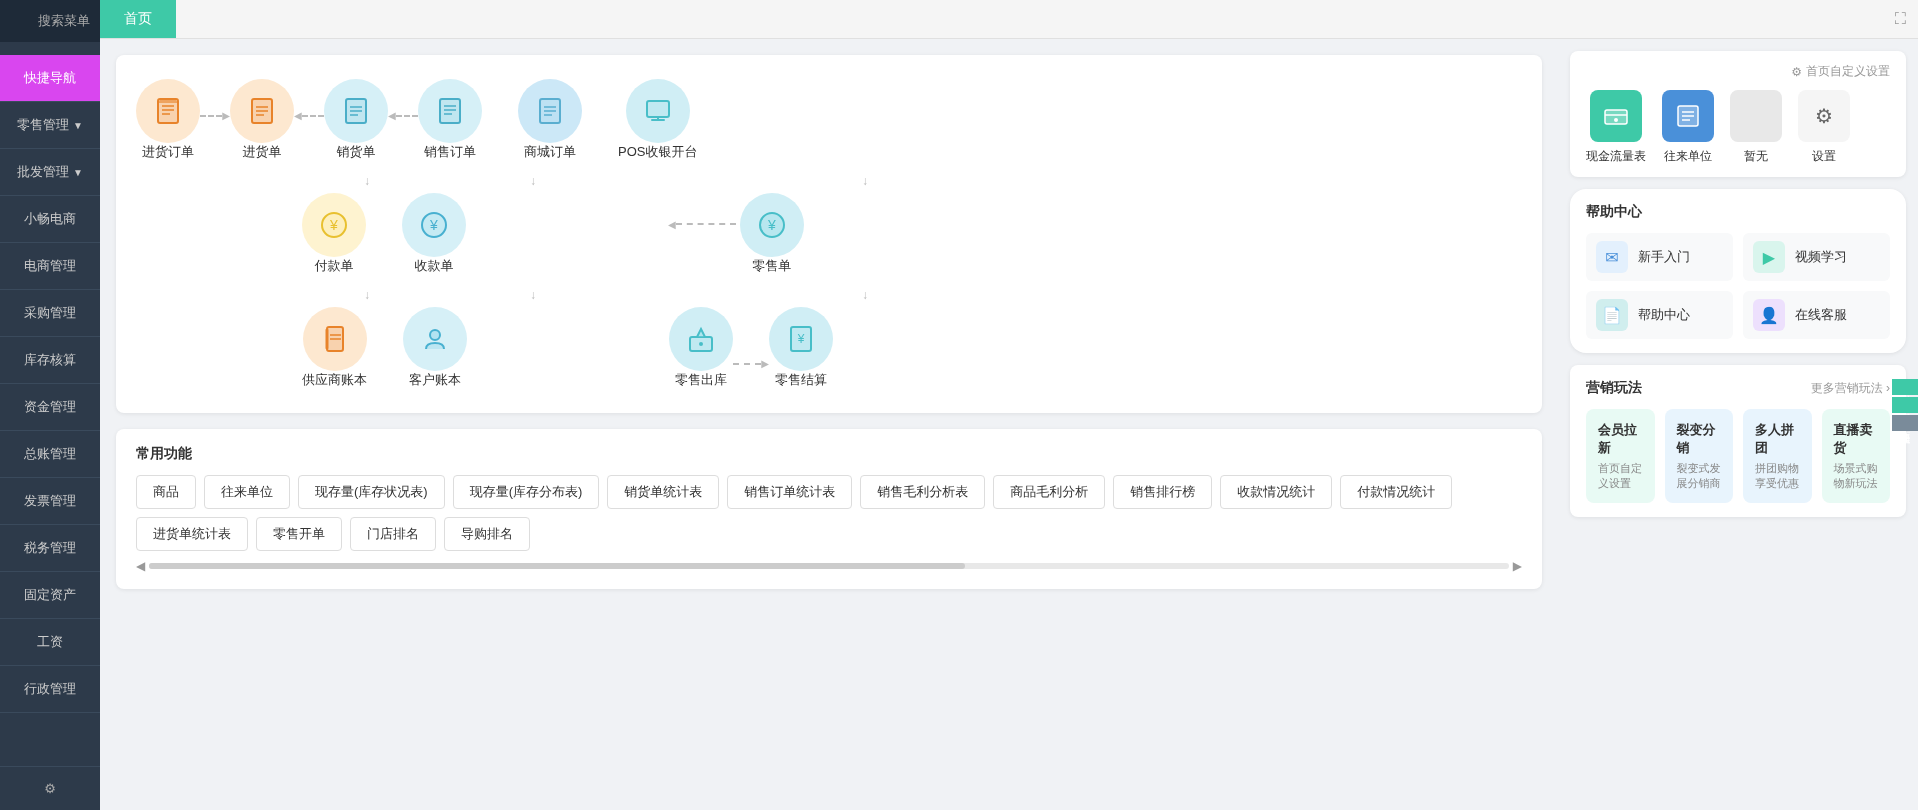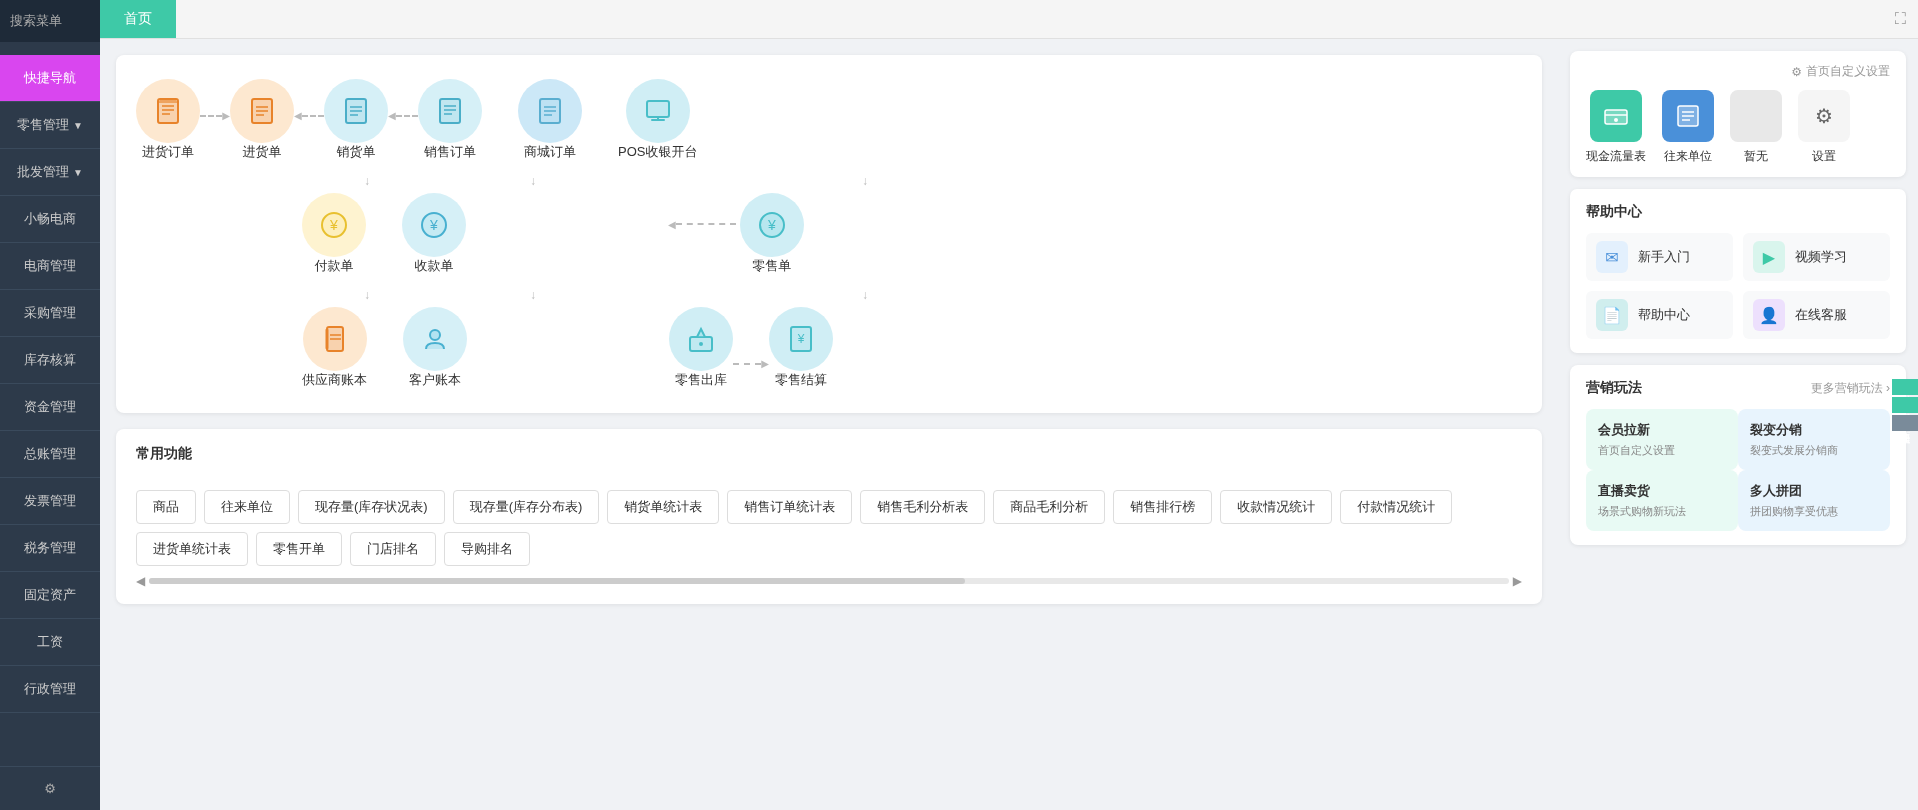--- a/index.html
+++ b/index.html
@@ -15,21 +15,21 @@
       flex-shrink: 0;
       height: 100%;
       overflow-y: auto;
     }
     .sidebar-search {
       background: #1e2a38;
       padding: 12px 10px;
       color: #aaa;
       font-size: 13px;
       cursor: pointer;
-      text-align: left;
+      text-align: right;
     }
     .sidebar-nav-item {
       padding: 14px 8px;
       text-align: center;
       cursor: pointer;
       color: #ccc;
       font-size: 13px;
       border-bottom: 1px solid #3a4a5c;
       position: relative;
       display: flex;
@@ -141,21 +141,21 @@
       background: #fff;
       border-radius: 8px;
       padding: 16px 20px;
       box-shadow: 0 1px 4px rgba(0,0,0,0.08);
     }
 
     .section-title {
       font-size: 14px;
       color: #333;
       font-weight: bold;
-      margin-bottom: 27px;
+      margin-bottom: 12px;
     }
 
     .func-grid {
       display: flex;
       flex-wrap: wrap;
       gap: 8px;
     }
 
     .func-btn {
       border: 1px solid #ddd;
@@ -252,21 +252,21 @@
 
     .quick-icon-label {
       font-size: 12px;
       color: #333;
       text-align: left;
     }
 
     
     .help-card {
       background: #fff;
-      border-radius: 7px;
+      border-radius: 16px;
       padding: 14px 16px;
       box-shadow: 0 1px 4px rgba(0,0,0,0.08);
     }
 
     .help-title {
       font-size: 14px;
       font-weight: bold;
       color: #333;
       margin-bottom: 12px;
     }
@@ -317,21 +317,22 @@
       justify-content: space-between;
       align-items: center;
       margin-bottom: 12px;
     }
 
     .marketing-title { font-size: 14px; font-weight: bold; color: #333; }
     .marketing-more { font-size: 12px; color: #999; cursor: pointer; }
 
     .marketing-grid {
       display: grid;
-      grid-template-columns: 1fr 1fr;
+      grid-template-columns: 1fr 1fr 1fr 1fr;
+      gap: 10px;
     }
 
     .marketing-item {
       background: #f0f8ff;
       border-radius: 8px;
       padding: 12px;
       cursor: pointer;
     }
 
     .marketing-item.green { background: #e8faf4; }
@@ -808,27 +809,27 @@
         </div>
         <div class="marketing-grid">
           <div class="marketing-item green">
             <div class="marketing-item-title">会员拉新</div>
             <div class="marketing-item-desc">首页自定义设置</div>
           </div>
           <div class="marketing-item blue">
             <div class="marketing-item-title">裂变分销</div>
             <div class="marketing-item-desc">裂变式发展分销商</div>
           </div>
+          <div class="marketing-item blue">
+            <div class="marketing-item-title">多人拼团</div>
+            <div class="marketing-item-desc">拼团购物享受优惠</div>
+          </div>
           <div class="marketing-item green">
             <div class="marketing-item-title">直播卖货</div>
             <div class="marketing-item-desc">场景式购物新玩法</div>
-          </div>
-          <div class="marketing-item blue">
-            <div class="marketing-item-title">多人拼团</div>
-            <div class="marketing-item-desc">拼团购物享受优惠</div>
           </div>
         </div>
       </div>
 
     </div>
   </div>
 </div>
 
 <div class="floating-btns">
   <div class="float-btn">客服热线</div>

